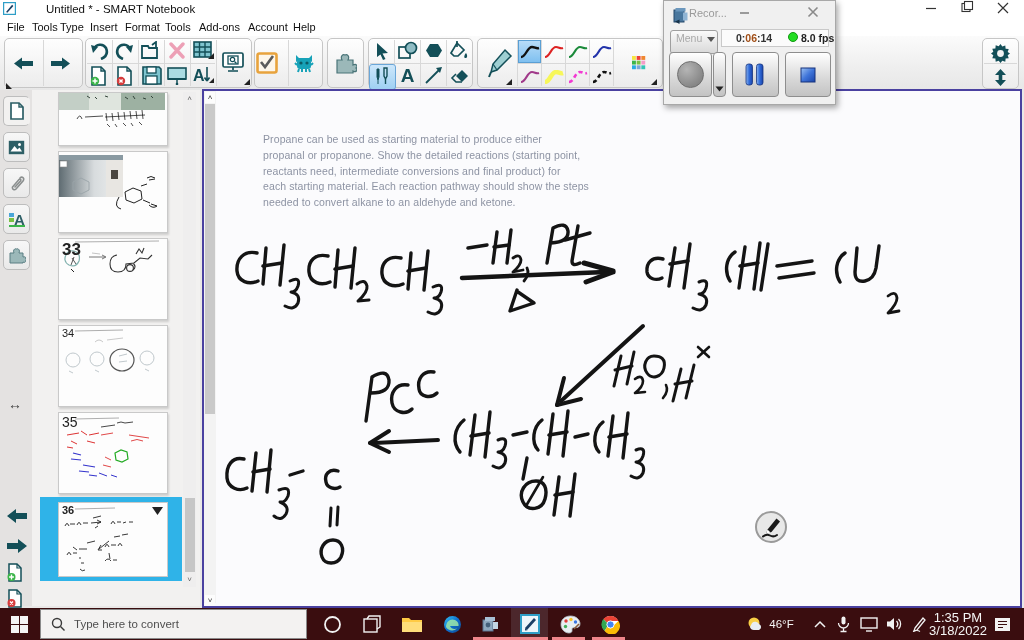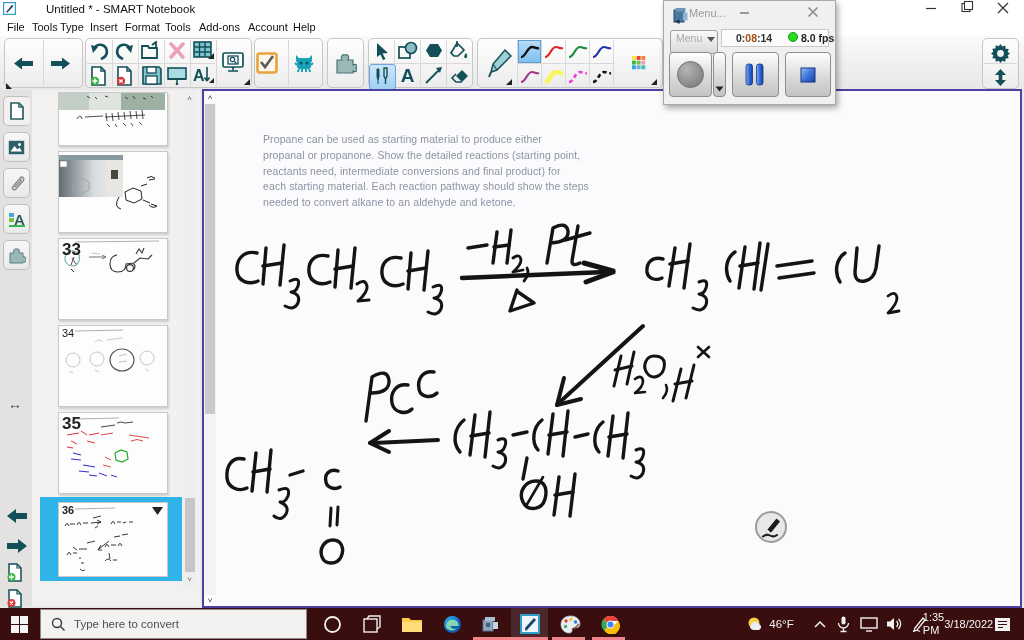--- a/index.html
+++ b/index.html
@@ -408,21 +408,21 @@
         <circle cx="14" cy="34" r="7"></circle>
           <circle cx="38" cy="33" r="7"></circle>
           <circle cx="88" cy="32" r="7"></circle>
         <path d="M60 30 l8 -2 M60 36 l8 -1 M10 45 l4 2 M36 44 l4 2 M86 43 l4 2"></path>
       </g>
       <ellipse cx="63" cy="34" rx="12" ry="11" fill="none" stroke="#555" stroke-width="1.2"></ellipse>
     </svg>
   </div>
 
   <div class="thumb" style="top:322px;height:80px">
-    <div class="tnum" style="font-size:17px;font-weight:bold">35</div>
+    <div class="tnum" style="font-size:14px;font-weight:normal">35</div>
     <svg width="106" height="80" viewBox="0 0 106 80">
       <path d="M16 6 L60 5" stroke="#999" stroke-width="0.8"></path>
       <path d="M42 14 l14 -2 M58 10 q4 -2 8 0 l8 -1" stroke="#333" stroke-width="0.9" fill="none"></path>
       <path d="M8 22 l12 -2 M22 18 l6 4 M12 28 l6 3 M8 34 l6 1 M30 22 l10 -2 M28 28 l8 2" stroke="#d33" stroke-width="1" fill="none"></path>
       <path d="M42 22 l12 -2 M70 22 l20 3 M72 28 q6 -3 12 0" stroke="#d33" stroke-width="0.9" fill="none"></path>
       <path d="M14 40 l8 2 M12 46 l10 1 M24 52 l12 2 M20 58 l10 1 M30 62 l8 1" stroke="#33c" stroke-width="1.1" fill="none"></path>
       <path d="M46 44 l6 3 M44 52 l8 2" stroke="#d33" stroke-width="0.9" fill="none"></path>
       <path d="M56 40 l6 -3 6 2 1 7 -6 3 -6 -2 Z" fill="none" stroke="#2a2" stroke-width="1.2"></path>
       <path d="M40 60 l8 3 M52 62 l6 2" stroke="#33c" stroke-width="1" fill="none"></path>
     </svg>
@@ -594,34 +594,34 @@
 </div>
 
 <div id="rec" class="abs">
 
   <svg class="abs" style="left:9px;top:6px" width="16" height="17" viewBox="0 0 16 17">
     <rect x="1" y="3" width="10" height="12" fill="#49779e" stroke="#24486b" stroke-width="1"></rect>
     <rect x="2.5" y="1" width="10" height="3.5" fill="#6b97bd"></rect>
     <rect x="10" y="5.5" width="4.5" height="8" fill="#8fb4d4"></rect>
     <path d="M2 14.5 L6.5 17 L6.5 12.5 Z" fill="#16324a"></path>
   </svg>
-  <div class="abs" style="left:25px;top:6px;font-size:11px;color:#9a9a9a">Menu...</div>
+  <div class="abs" style="left:25px;top:6px;font-size:11px;color:#9a9a9a">Recor...</div>
   <div class="abs" style="left:76px;top:11px;width:9px;height:1.6px;background:#9a9a9a"></div>
   <svg class="abs" style="left:143px;top:5px" width="12" height="12" viewBox="0 0 12 12">
     <path d="M1.5 1.5 L10.5 10.5 M10.5 1.5 L1.5 10.5" stroke="#8a8a8a" stroke-width="1.6"></path>
   </svg>
 
   <div class="abs" style="left:6px;top:29px;width:48px;height:24px;background:linear-gradient(#fafafa,#d9d9d9);border:1px solid #9f9f9f;border-radius:3px;box-sizing:border-box">
     <span class="abs" style="left:5px;top:1px;font-size:10.5px;color:#a9a9a9">Menu</span>
     <svg class="abs" style="left:36px;top:6px" width="8" height="5" viewBox="0 0 8 5">
         <path d="M0 0 L8 0 L4 5 Z" fill="#555"></path>
       </svg>
   </div>
   <div class="abs" style="left:57px;top:28px;width:108px;height:18px;background:#fbfbfb;border:1px solid #c9c9c9;box-sizing:border-box"></div>
-  <div class="abs" style="left:72px;top:31px;font-size:10.5px;font-weight:bold;color:#333;white-space:nowrap">0:<span style="color:#a14e16">08</span>:14</div>
+  <div class="abs" style="left:72px;top:31px;font-size:10.5px;font-weight:bold;color:#333;white-space:nowrap">0:<span style="color:#a14e16">06</span>:14</div>
   <div class="abs" style="left:124px;top:31px;width:10px;height:10px;border-radius:50%;background:#22dd22;border:1px solid #119911;box-sizing:border-box"></div>
   <div class="abs" style="left:137px;top:31px;font-size:10.5px;font-weight:bold;color:#222;white-space:nowrap">8.0 fps</div>
 
   <div class="recbtn" style="left:5px;top:51px;width:43px;height:45px"></div>
   <div class="abs" style="left:13px;top:60px;width:27px;height:27px;border-radius:50%;background:radial-gradient(circle at 35% 30%,#b5b5b5,#8e8e8e 60%,#777);border:1px solid #6e6e6e;box-sizing:border-box"></div>
   <div class="recbtn" style="left:49px;top:51px;width:13px;height:45px"></div>
   <svg class="abs" style="left:51px;top:85px" width="9" height="6" viewBox="0 0 9 6">
       <path d="M0.5 0.5 L8.5 0.5 L4.5 5.5 Z" fill="#222"></path>
     </svg>
   <div class="recbtn" style="left:68px;top:51px;width:47px;height:45px"></div>
@@ -767,21 +767,21 @@
   <svg class="abs" style="left:886px;top:8px" width="17" height="16" viewBox="0 0 17 16">
     <path d="M1 5.5 L4 5.5 L8 2 L8 14 L4 10.5 L1 10.5 Z" fill="#f2f2f2"></path>
     <path d="M10.5 5 A4.5 4.5 0 0 1 10.5 11 M12.5 3 A7 7 0 0 1 12.5 13" fill="none" stroke="#f2f2f2" stroke-width="1.3"></path>
   </svg>
 
   <svg class="abs" style="left:912px;top:8px" width="15" height="16" viewBox="0 0 15 16">
     <path d="M3 12 L11 2 L13 4 L5 14 L2 15 Z" fill="none" stroke="#f2f2f2" stroke-width="1.3"></path>
     <path d="M1 15.5 Q5 13.5 8 15.5" stroke="#f2f2f2" stroke-width="1.1" fill="none"></path>
   </svg>
 
-  <div class="tray" style="left:928px;width:60px;flex-direction:row;font-size:11px;line-height:13px">
+  <div class="tray" style="left:928px;width:60px;flex-direction:column;font-size:13px;line-height:13px">
     <span>1:35 PM</span>
       <span>3/18/2022</span>
   </div>
 
   <svg class="abs" style="left:994px;top:9px" width="17" height="15" viewBox="0 0 17 15">
     <path d="M1 1 L16 1 L16 14 L5 14 L1 14 Z" fill="#f2f2f2"></path>
     <path d="M4 4.5 L13 4.5 M4 7.5 L13 7.5 M4 10.5 L9 10.5" stroke="#3a0d0f" stroke-width="1.1"></path>
   </svg>
 </div>
 

